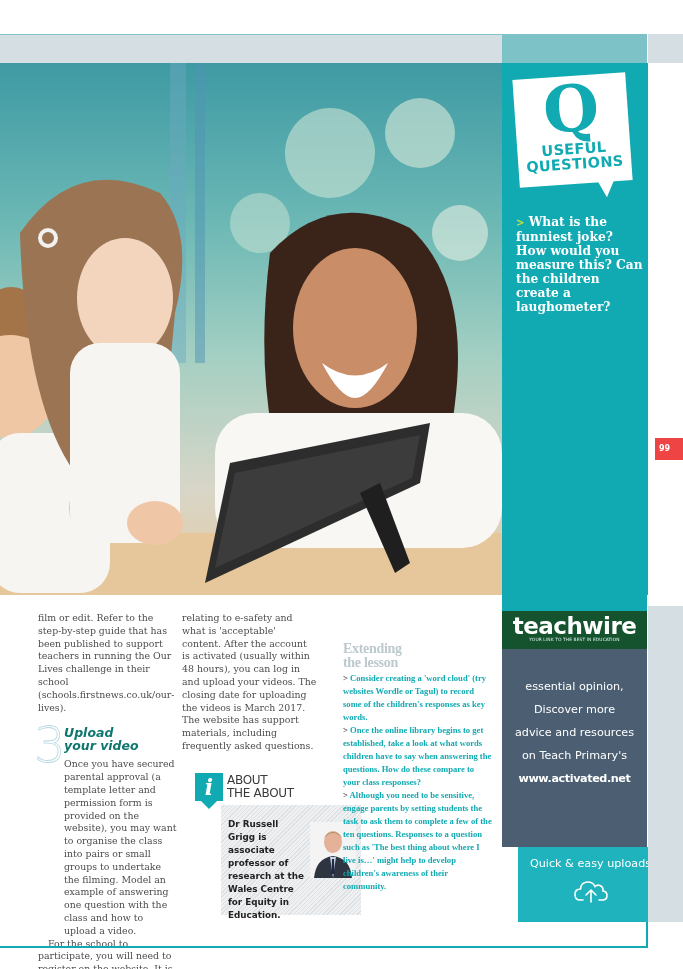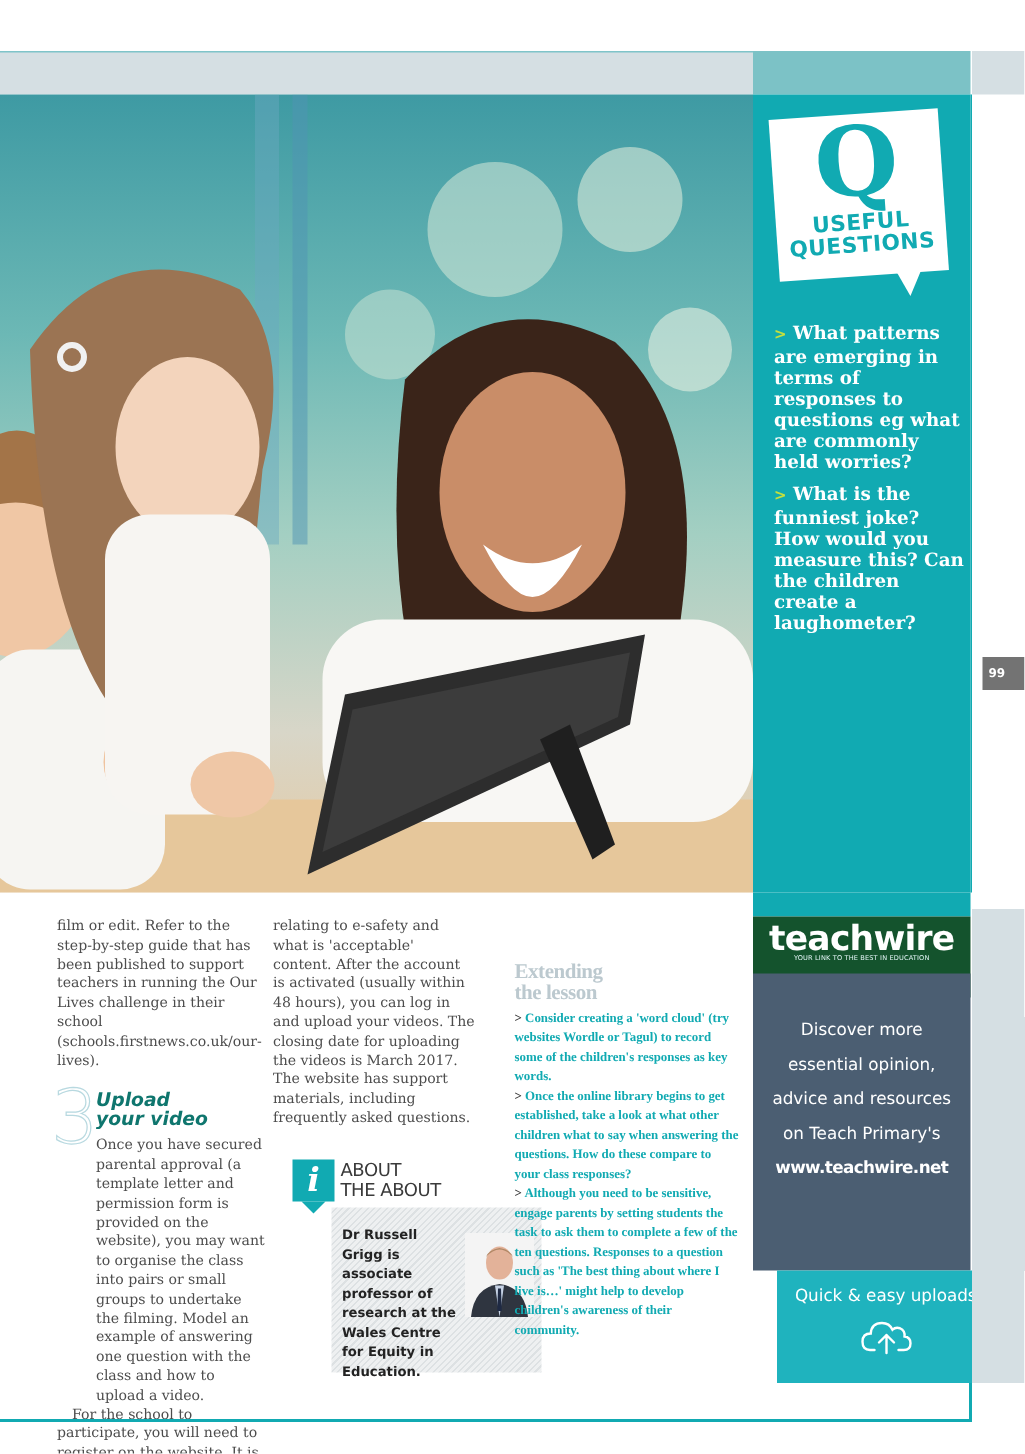--- a/index.html
+++ b/index.html
@@ -19,21 +19,21 @@
   
   .teal-col { position: absolute; left: 502px; top: 63px; width: 145px; height: 532px; background: #11aab2; }
   .q-bubble { position: absolute; left: 14px; top: 13px; width: 113px; height: 108px; background: #ffffff; transform: rotate(-4deg); }
   .q-tail { position: absolute; left: 95px; top: 112px; width: 0; height: 0; border-left: 8px solid transparent; border-right: 14px solid transparent; border-top: 22px solid #ffffff; transform: rotate(-10deg); }
   .q-letter { position: absolute; left: 0; width: 100%; top: -2px; text-align: center; font-family: "DejaVu Serif", serif; font-weight: bold; font-size: 64px; color: #11aab2; line-height: 70px; }
   .q-title { position: absolute; left: 0; width: 100%; top: 66px; text-align: center; font-family: "DejaVu Sans", sans-serif; font-weight: bold; font-size: 14.5px; line-height: 15px; color: #11aab2; letter-spacing: 0.3px; }
   .questions { position: absolute; left: 14px; top: 152px; width: 128px; font-family: "DejaVu Serif", serif; font-weight: bold; font-size: 12.2px; line-height: 14px; color: #ffffff; }
   .questions p { margin-bottom: 7px; }
   .arrow { color: #c6e03c; font-family: "DejaVu Sans", sans-serif; font-size: 10px; }
 
-  .page-num { position: absolute; left: 655px; top: 438px; width: 28px; height: 22px; background: #737373; color: #ffffff; font-family: "DejaVu Sans", sans-serif; font-size: 8px; font-weight: bold; line-height: 22px; padding-left: 4px; }
+  .page-num { position: absolute; left: 655px; top: 438px; width: 28px; height: 22px; background: #ef4444; color: #ffffff; font-family: "DejaVu Sans", sans-serif; font-size: 8px; font-weight: bold; line-height: 22px; padding-left: 4px; }
   .thin-line { position: absolute; left: 647px; top: 63px; width: 1px; height: 532px; background: #11aab2; }
 
   
   .col { position: absolute; font-family: "DejaVu Serif", serif; font-size: 9.4px; line-height: 12.8px; color: #4c4c4c; }
   .col1 { left: 38px; top: 612px; width: 140px; }
   .col2 { left: 182px; top: 612px; width: 135px; }
   .col p { margin: 0; }
   .indent { text-indent: 10px; }
 
   .step { position: relative; margin-top: 12px; height: 32px; }
@@ -116,21 +116,20 @@
   <div class="q-bubble">
     <div class="q-letter">Q</div>
     <div class="q-title">
       <div>USEFUL</div>
       <div>QUESTIONS</div>
     </div>
   </div>
   <div class="q-tail"></div>
 
   <div class="questions">
-    <p><span class="arrow">&gt;</span> <span>What patterns are emerging in terms of responses to questions eg what are commonly held worries?</span></p>
     <p><span class="arrow">&gt;</span> <span>What is the funniest joke? How would you measure this? Can the children create a laughometer?</span></p>
   </div>
 </div>
 <div class="thin-line"></div>
 
 <div class="page-num">99</div>
 
 <div class="col col1">
   <p>film or edit. Refer to the step-by-step guide that has been published to support teachers in running the Our Lives challenge in their school (schools.firstnews.co.uk/our-lives).</p>
   <div class="step">
@@ -172,36 +171,36 @@
   </div>
 </div>
 
 <div class="extend">
   <div class="extend-title">
     <div>Extending</div>
     <div>the lesson</div>
   </div>
   <div class="extend-body">
     <div><span class="gt">&gt;</span> <span>Consider creating a 'word cloud' (try websites Wordle or Tagul) to record some of the children's responses as key words.</span></div>
-    <div><span class="gt">&gt;</span> <span>Once the online library begins to get established, take a look at what other children what to say when answering the questions. How do these compare to your class responses?</span></div>
+    <div><span class="gt">&gt;</span> <span>Once the online library begins to get established, take a look at what words children have to say when answering the questions. How do these compare to your class responses?</span></div>
     <div><span class="gt">&gt;</span> <span>Although you need to be sensitive, engage parents by setting students the task to ask them to complete a few of the ten questions. Responses to a question such as 'The best thing about where I live is…' might help to develop children's awareness of their community.</span></div>
   </div>
 </div>
 
 <div class="ad-top"></div>
 <div class="ad-logo">
   <div class="ad-logo-word">teachwire</div>
   <div class="ad-tag">YOUR LINK TO THE BEST IN EDUCATION</div>
 </div>
 <div class="ad-body">
+  <div>essential opinion,</div>
   <div>Discover more</div>
-  <div>essential opinion,</div>
   <div>advice and resources</div>
   <div>on Teach Primary's</div>
-  <div class="ad-url">www.teachwire.net</div>
+  <div class="ad-url">www.activated.net</div>
 </div>
 <div class="ad-foot">
   <div>Quick &amp; easy uploads</div>
   <svg width="34" height="26" viewBox="0 0 34 26" style="margin-top:8px">
     <path d="M9 22 H6 Q1 22 1 16.5 Q1 11 6.5 11 Q7 4 14 4 Q19 4 21 8.5 Q23 6.5 26 7.5 Q29.5 9 29 13 Q33 13.5 33 17.5 Q33 22 28.5 22 H25" fill="none" stroke="#ffffff" stroke-width="1.6" stroke-linecap="round"></path>
     <path d="M12 17 L17 12 L22 17 M17 12 V24" fill="none" stroke="#ffffff" stroke-width="1.6" stroke-linecap="round" stroke-linejoin="round"></path>
   </svg>
 </div>
 <div class="ad-grey"></div>
 

